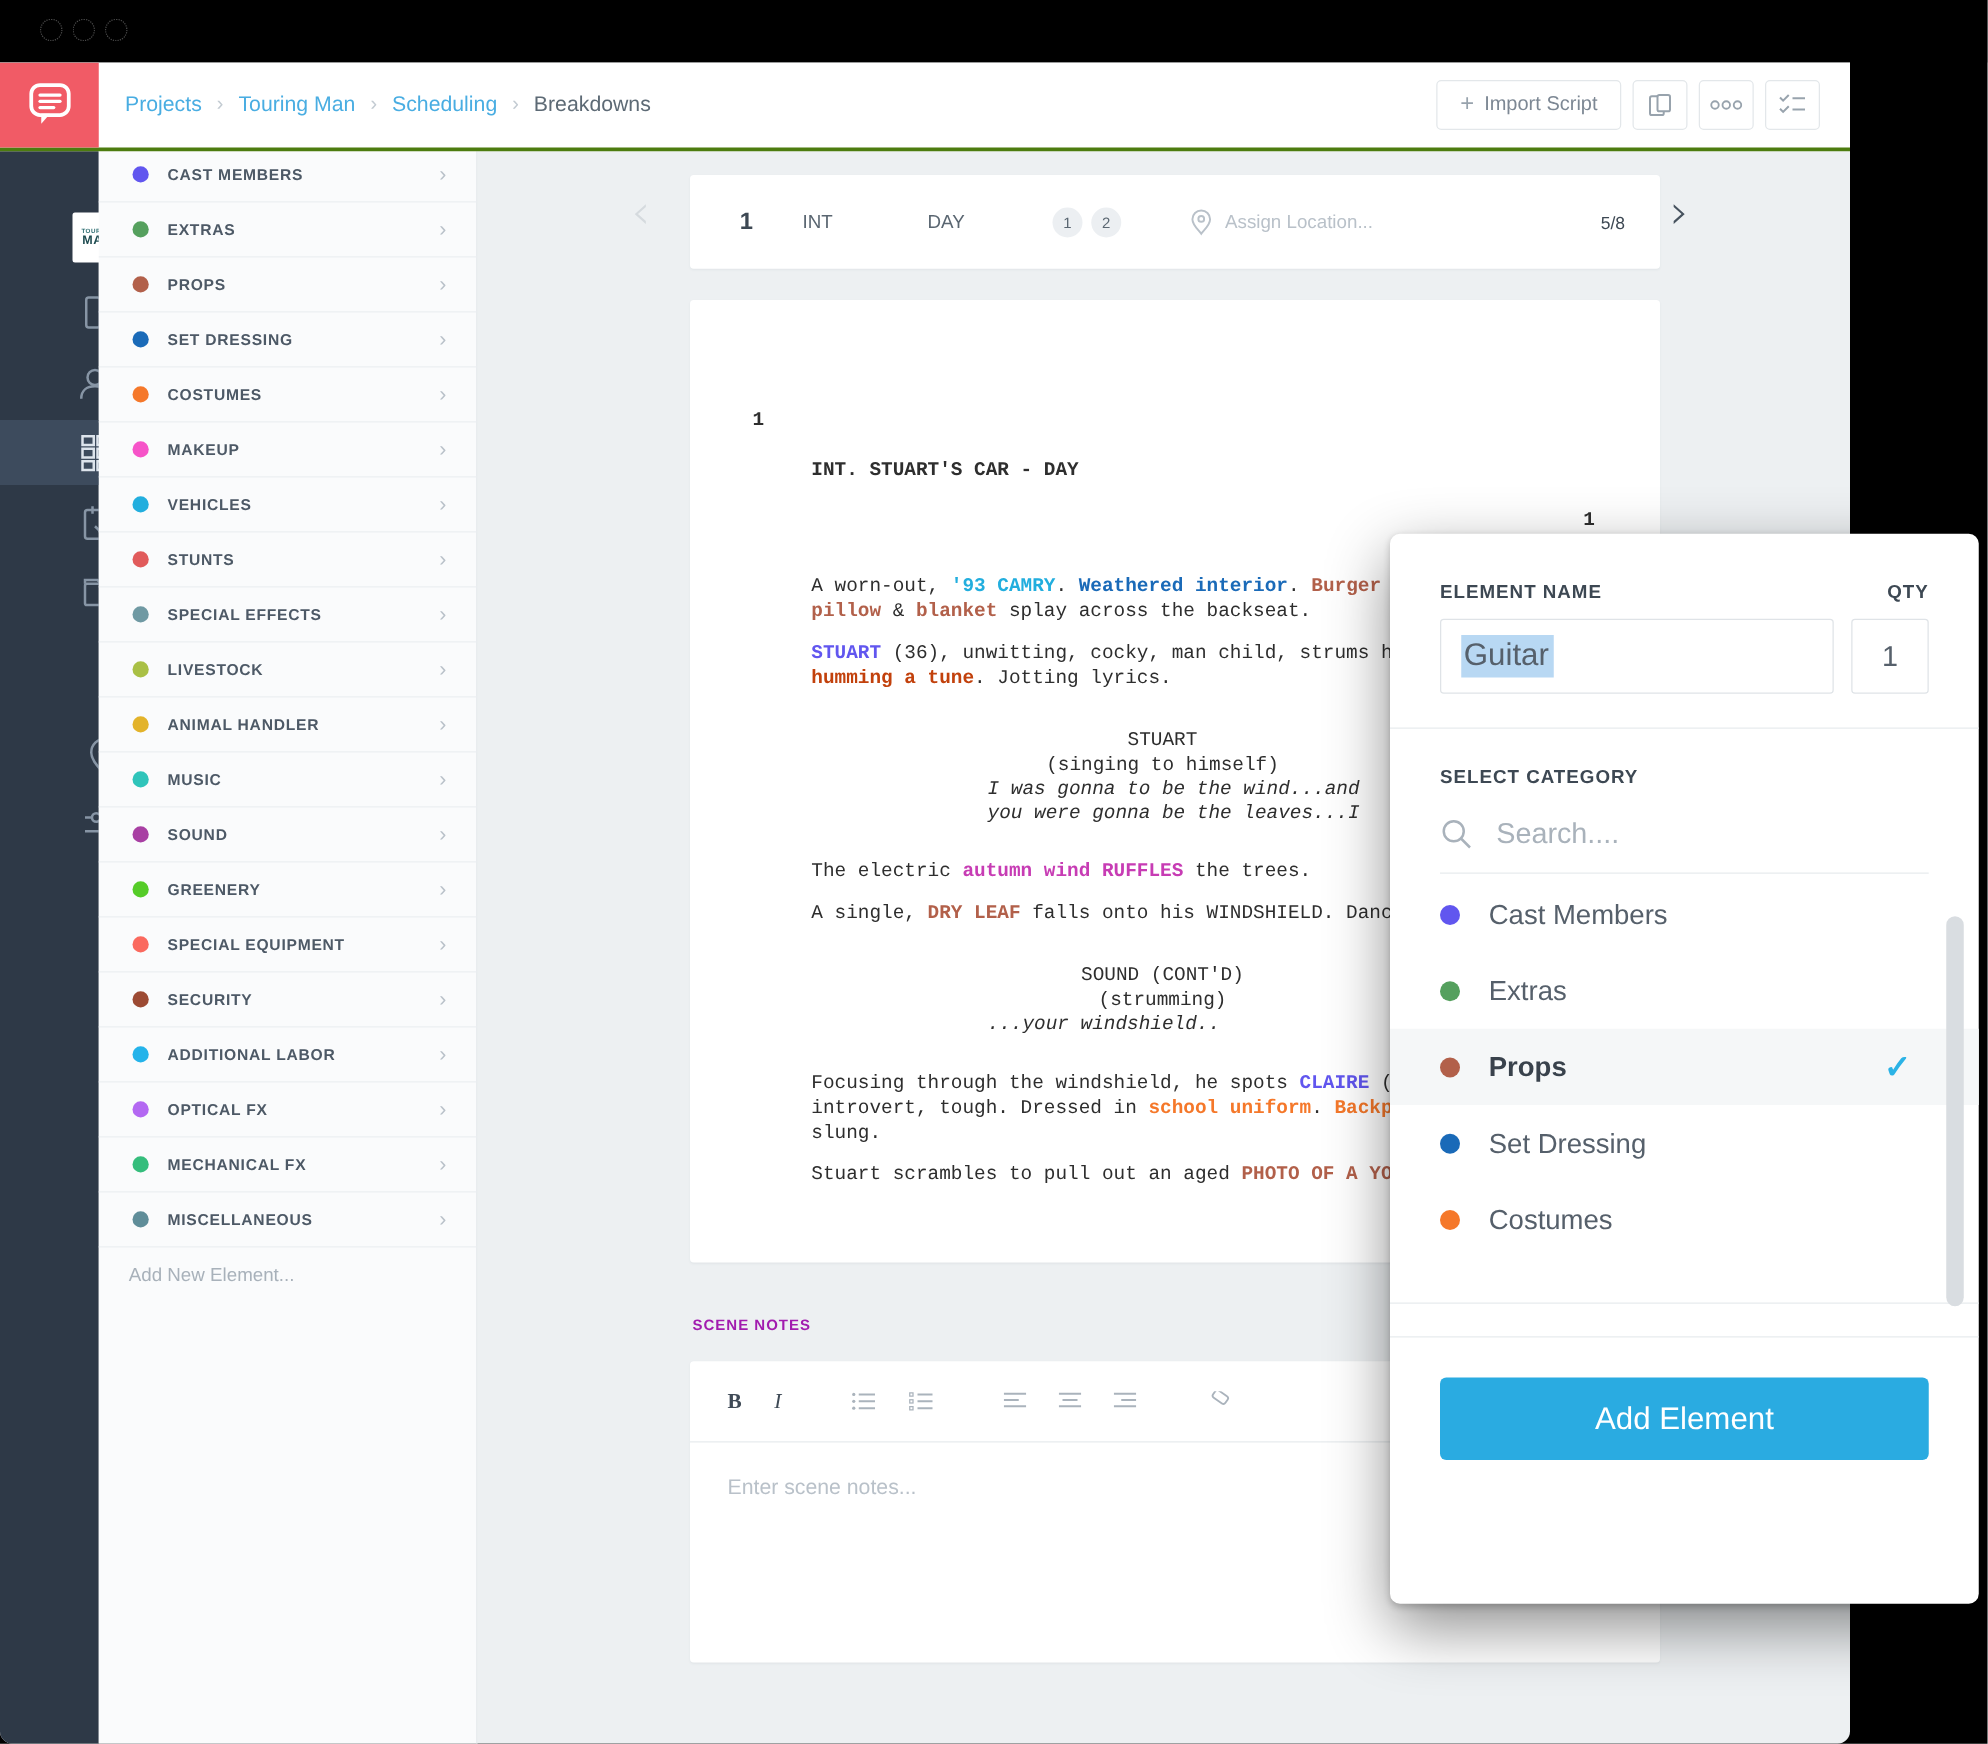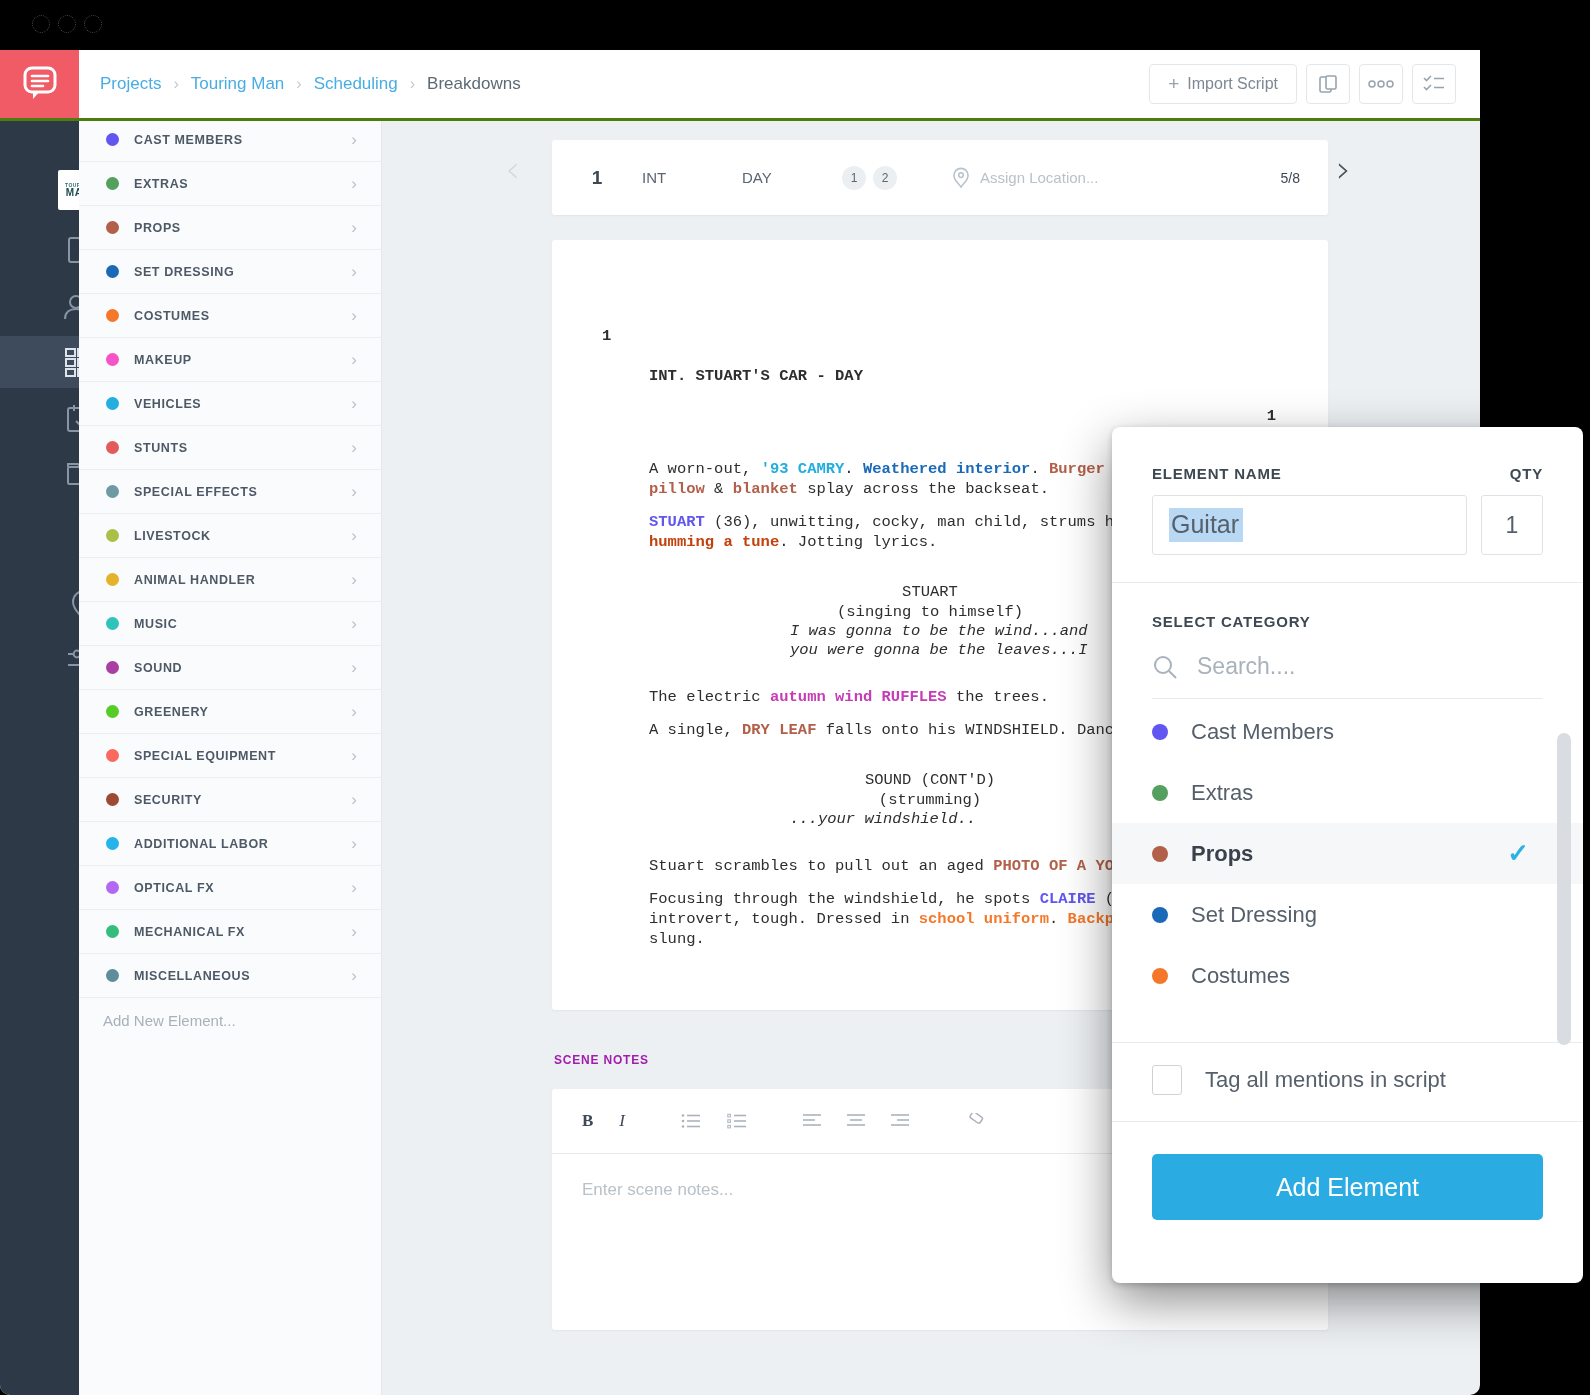--- a/index.html
+++ b/index.html
@@ -410,26 +410,26 @@
         </div>
         <div class="s-block">
           <div class="s-line s-aline"><span>A single, </span><span class="tagseg" style="color: rgb(178, 96, 74);">DRY LEAF</span><span> falls onto his WINDSHIELD. Danc</span></div>
         </div>
         <div class="s-block s-dialogue">
           <div class="s-line s-center">SOUND (CONT'D)</div>
           <div class="s-line s-center">(strumming)</div>
           <div class="s-line s-dline"><span>...your windshield..</span></div>
         </div>
         <div class="s-block">
-          <div class="s-line s-aline"><span>Stuart scrambles to pull out an aged </span><span class="tagseg" style="color: rgb(178, 96, 74);">PHOTO OF A YO</span></div>
-        </div>
-        <div class="s-block">
           <div class="s-line s-aline"><span>Focusing through the windshield, he spots </span><span class="tagseg" style="color: rgb(97, 86, 239);">CLAIRE</span><span> (</span></div>
           <div class="s-line s-aline"><span>introvert, tough. Dressed in </span><span class="tagseg" style="color: rgb(245, 120, 42);">school uniform</span><span>. </span><span class="tagseg" style="color: rgb(245, 120, 42);">Backp</span></div>
           <div class="s-line s-aline"><span>slung.</span></div>
+        </div>
+        <div class="s-block">
+          <div class="s-line s-aline"><span>Stuart scrambles to pull out an aged </span><span class="tagseg" style="color: rgb(178, 96, 74);">PHOTO OF A YO</span></div>
         </div>
       </div>
   </div>
 
   <div id="notes-label">SCENE NOTES</div>
   <div id="notes-card">
     <div id="notes-toolbar">
       <span class="nt-btn nt-bold">B</span>
       <span class="nt-btn nt-italic">I</span>
       <span class="nt-gap"></span>
@@ -526,19 +526,15 @@
         <div class="pop-cat-dot" style="background: rgb(26, 106, 184);"></div>
         <div class="pop-cat-label">Set Dressing</div>
       </div>
       <div class="pop-cat-row">
         <div class="pop-cat-dot" style="background: rgb(245, 120, 42);"></div>
         <div class="pop-cat-label">Costumes</div>
       </div>
     </div>
   <div id="pop-list-end"></div>
   <div id="pop-scrollbar"></div>
-  <div class="pop-pad" id="tag-row">
-    <div id="tag-checkbox"></div>
-    <span id="tag-label">Tag all mentions in script</span>
-  </div>
   <div id="pop-divider2"></div>
   <div id="add-element-btn">Add Element</div>
 </div>
 
 </body></html>

